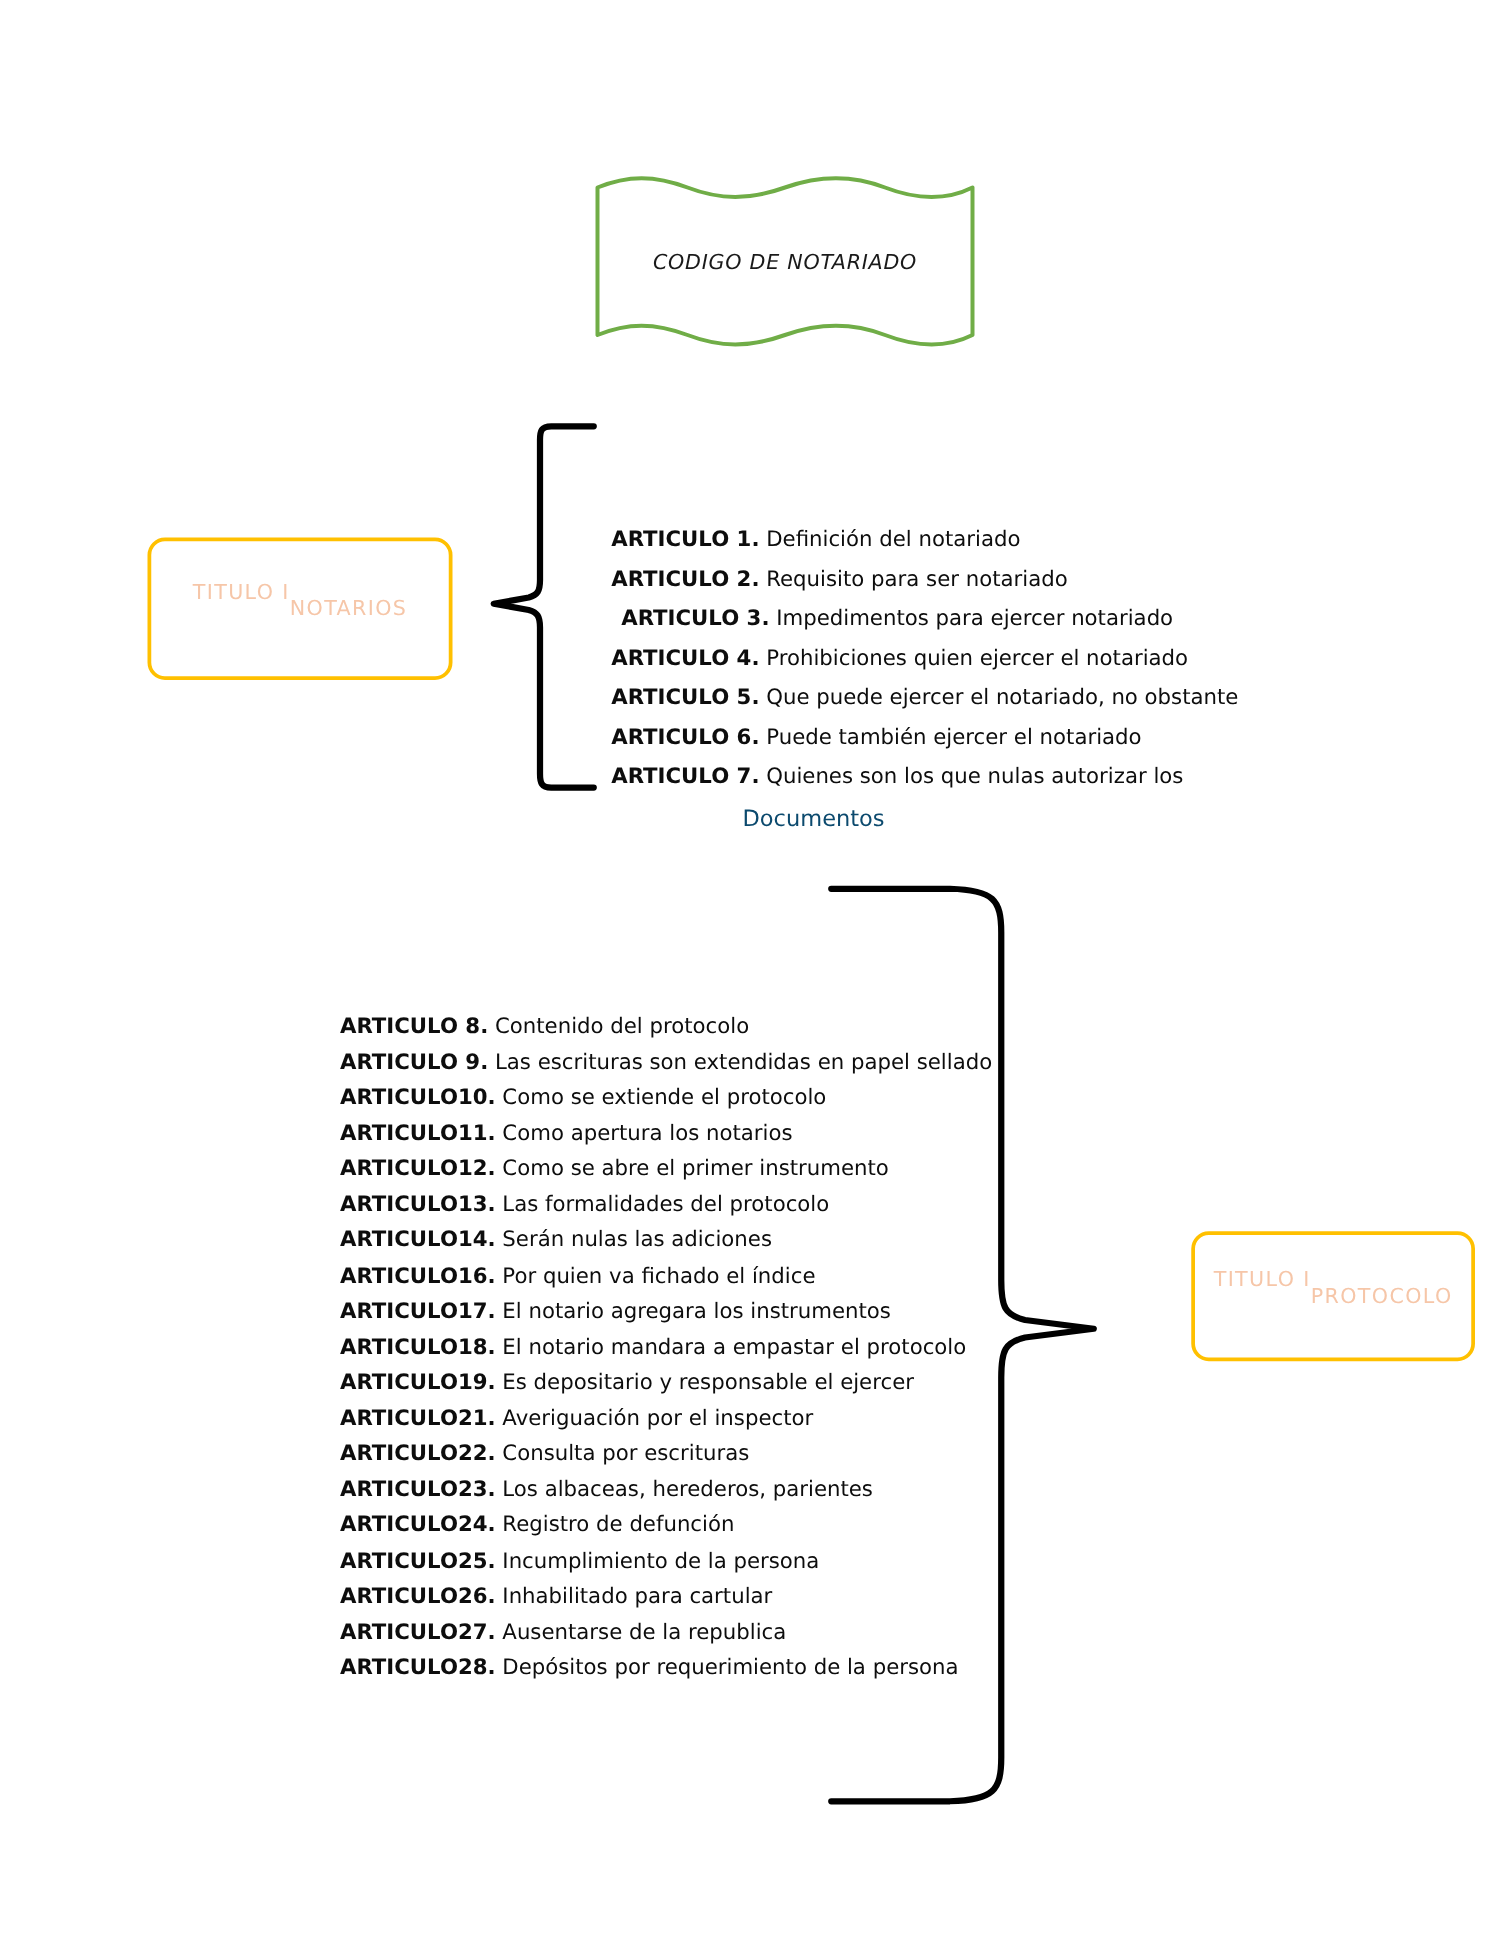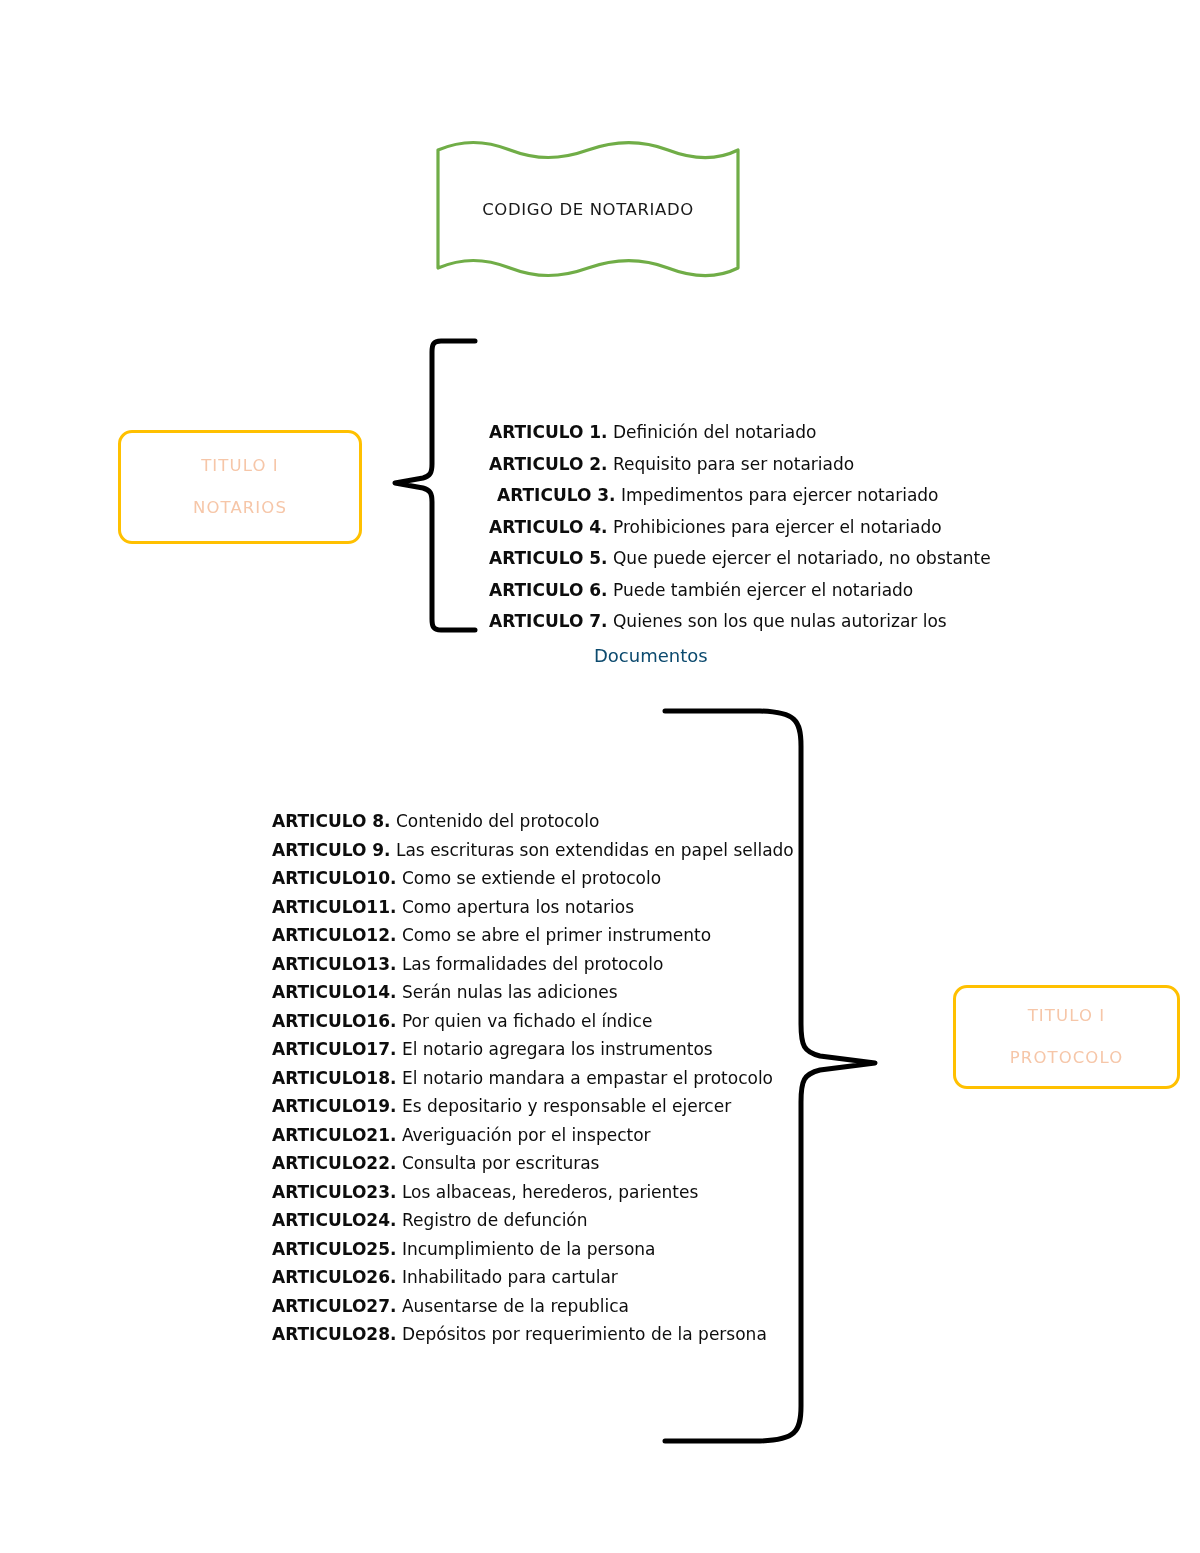--- a/index.html
+++ b/index.html
@@ -15,24 +15,25 @@
     position: relative;
     width: 1200px;
     height: 1553px;
     background: #ffffff;
     overflow: hidden;
   }
 
   
   .banner {
     position: absolute;
-    left: 432px;
+    left: 472px;
     top: 138px;
     width: 312px;
     height: 142px;
+    font-style: italic;
   }
   .banner svg { display: block; width: 100%; height: 100%; }
   .banner-label {
     position: absolute;
     left: 0;
     top: 0;
     width: 312px;
     height: 142px;
     display: flex;
     align-items: center;
@@ -42,21 +43,21 @@
     color: #1a1a1a;
     white-space: nowrap;
   }
 
   
   .title-box {
     position: absolute;
     border: 3px solid #FFC000;
     border-radius: 14px;
     display: flex;
-    flex-direction: column;
+    flex-direction: row;
     align-items: center;
     justify-content: center;
     background: #ffffff;
     box-sizing: border-box;
   }
   .title-box .line {
     color: #F6C6A8;
     font-size: 16.5px;
     letter-spacing: 1.1px;
     line-height: 1;
@@ -174,21 +175,21 @@
     <div class="article-item">
       <span class="num">ARTICULO 2.</span>
       <span class="desc">Requisito para ser notariado</span>
     </div>
     <div class="article-item indent-3">
       <span class="num">ARTICULO 3.</span>
       <span class="desc">Impedimentos para ejercer notariado</span>
     </div>
     <div class="article-item">
       <span class="num">ARTICULO 4.</span>
-      <span class="desc">Prohibiciones para ejercer el notariado</span>
+      <span class="desc">Prohibiciones quien ejercer el notariado</span>
     </div>
     <div class="article-item">
       <span class="num">ARTICULO 5.</span>
       <span class="desc">Que puede ejercer el notariado, no obstante</span>
     </div>
     <div class="article-item">
       <span class="num">ARTICULO 6.</span>
       <span class="desc">Puede también ejercer el notariado</span>
     </div>
     <div class="article-item">

